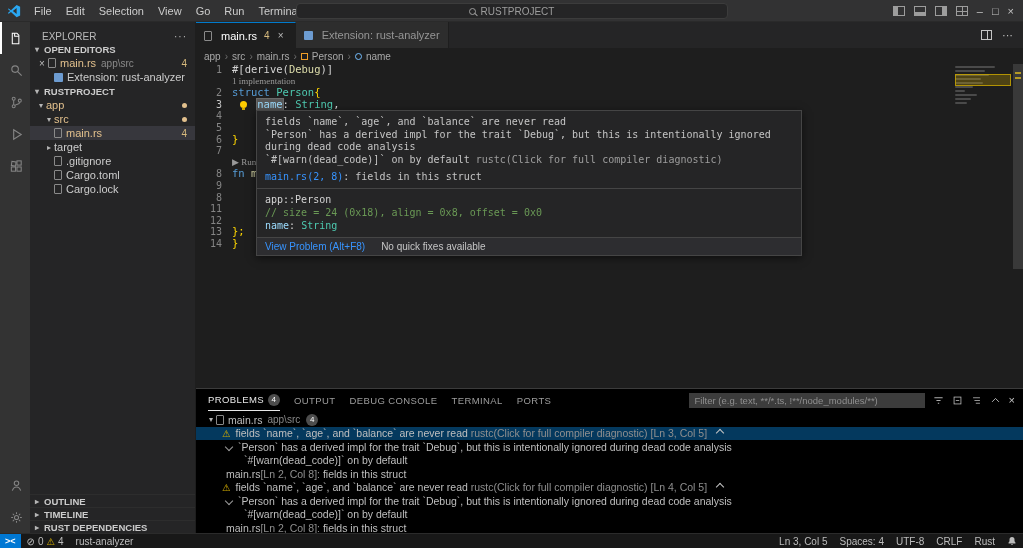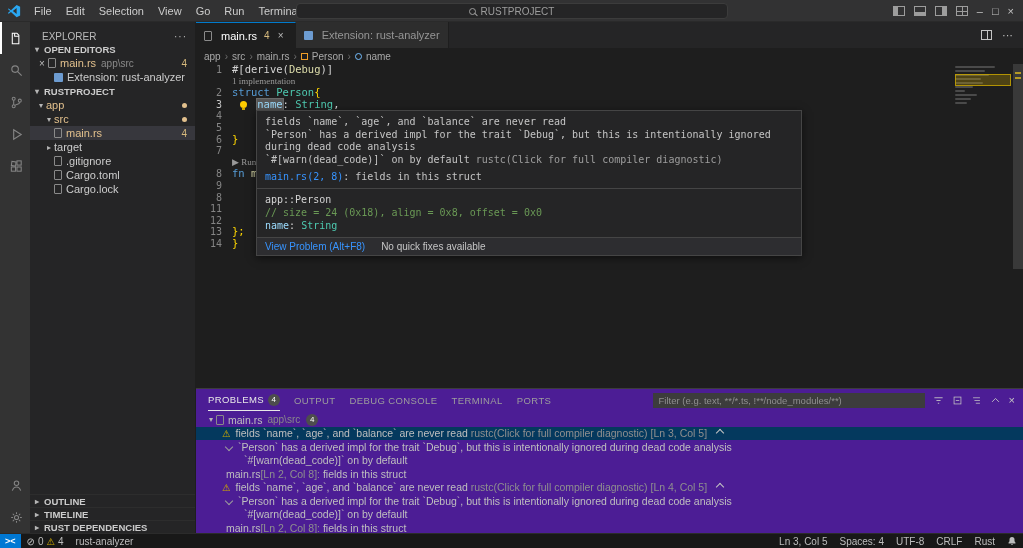--- a/index.html
+++ b/index.html
@@ -94,28 +94,28 @@
 
   
   .minimap{position:absolute;right:12px;top:2px;width:56px}
   .mm-bar{height:2px;background:#4a4a4a;margin-bottom:2px;border-radius:1px}
   .mm-warn{position:absolute;left:0;right:0;top:8px;height:12px;background:rgba(204,167,0,.28);border:1px solid rgba(204,167,0,.8)}
   .ruler{position:absolute;right:0;top:0;width:10px;height:100%;}
   .ruler-mark{position:absolute;right:2px;width:6px;height:2px;background:#cca700}
   .scroll-thumb{position:absolute;right:0;top:0;width:10px;height:205px;background:rgba(121,121,121,.3)}
 
   
-  .panel{height:145px;border-top:1px solid #3c3c3c;background:#4c1d95;display:flex;flex-direction:column}
+  .panel{height:145px;border-top:1px solid #3c3c3c;background:#000000;display:flex;flex-direction:column}
   .panel-header{height:22px;display:flex;align-items:center;padding:0 8px 0 12px;gap:14px}
   .ptab{font-size:9.5px;letter-spacing:.4px;color:#9d9d9d;height:100%;display:flex;align-items:center;gap:4px;cursor:pointer}
   .ptab.active{color:#e7e7e7;border-bottom:1px solid #e7e7e7}
   .circle-badge{min-width:12px;height:12px;border-radius:7px;background:#4d4d4d;color:#ffffff;font-size:8px;
     display:inline-flex;align-items:center;justify-content:center;padding:0 2px}
   .panel-right{margin-left:auto;display:flex;align-items:center;gap:8px}
-  .filter-input{width:272px;height:15px;background:#3c3c3c;border:1px solid #3c3c3c;color:#bbbbbb;font-size:9.5px;padding:0 5px;outline:none}
+  .filter-input{width:236px;height:15px;background:#3c3c3c;border:1px solid #3c3c3c;color:#bbbbbb;font-size:9.5px;padding:0 5px;outline:none}
   .filter-input::placeholder{color:#8f8f8f}
   .picon{color:#c5c5c5;display:inline-flex;align-items:center;cursor:pointer}
 
   .problems{flex:1;overflow:hidden;padding-top:2px}
   .prow{display:flex;align-items:center;height:13.5px;font-size:10.5px;color:#bfbfbf;white-space:pre;cursor:pointer}
   .prow.sel{background:#04395e}
   .warn-glyph{color:#cca700;font-size:9.5px;margin-right:5px}
   .pdim{color:#8f8f8f}
   .chev-up{width:6px;height:6px;border-left:1px solid #c5c5c5;border-top:1px solid #c5c5c5;transform:rotate(45deg);display:inline-block;margin-left:10px}
   .chev-dn-sm{width:6px;height:6px;border-left:1px solid #9d9d9d;border-bottom:1px solid #9d9d9d;transform:rotate(-45deg);display:inline-block;margin-right:6px}

